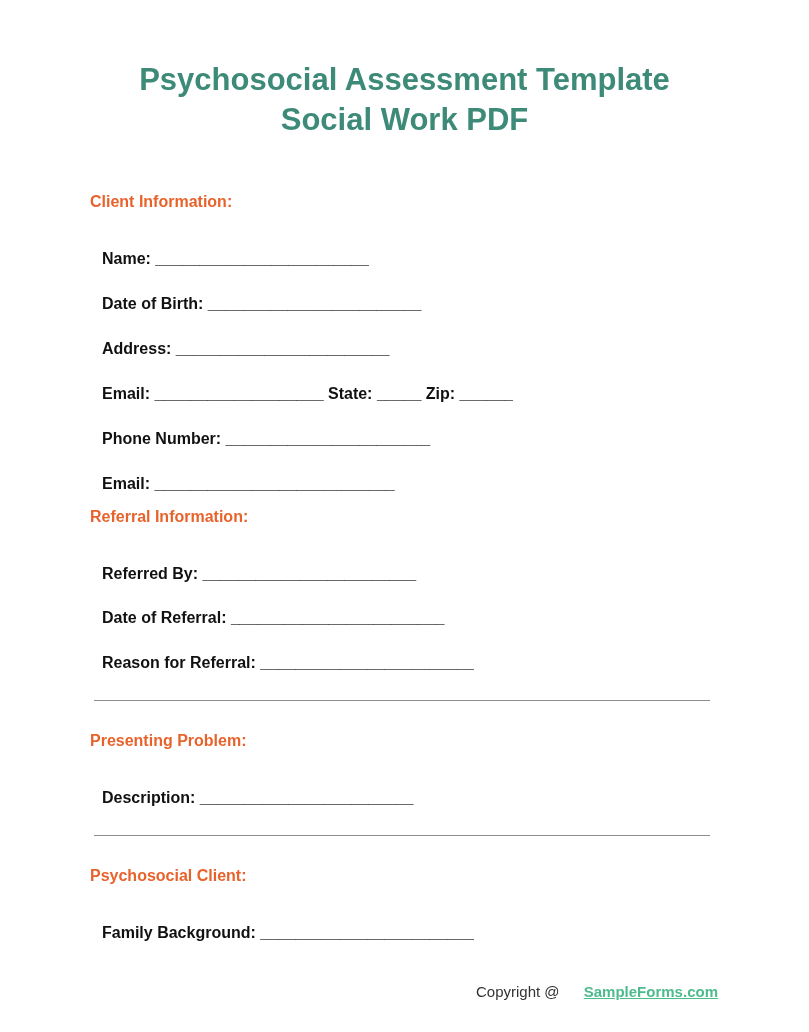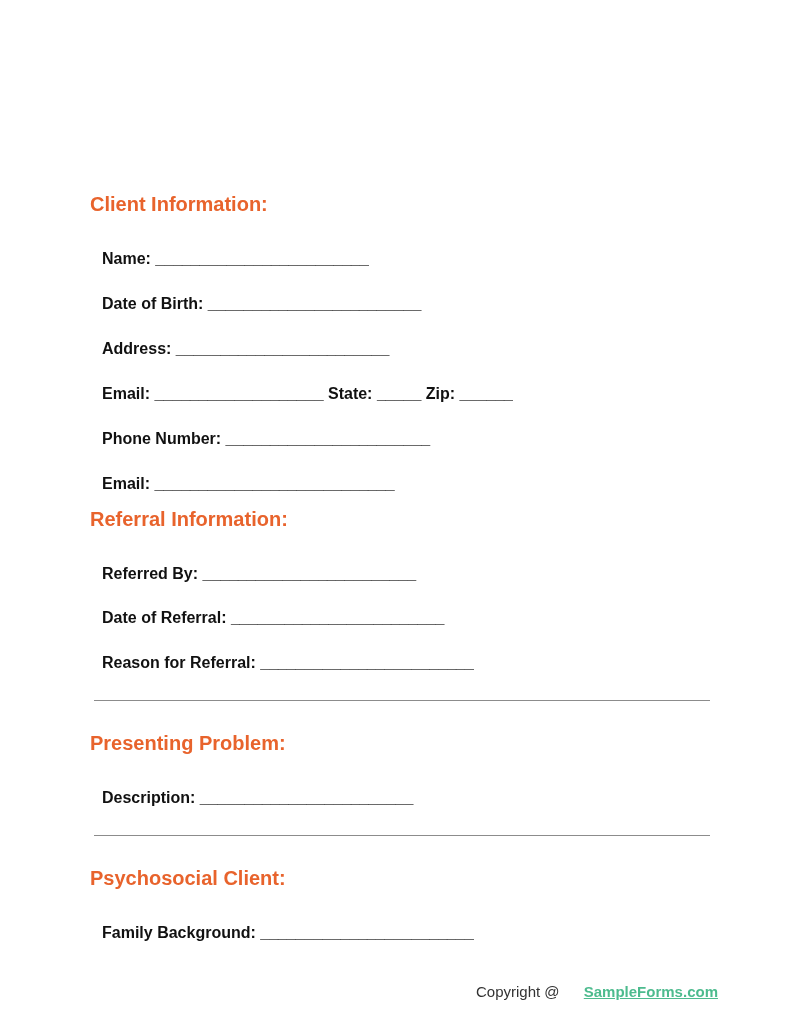--- a/index.html
+++ b/index.html
@@ -1,30 +1,31 @@
 <!DOCTYPE html>
 <html><head>
 <meta charset="utf-8">
 <style>
   html, body { margin:0; padding:0; background:#ffffff; }
   body { width:809px; height:1032px; position:relative; overflow:hidden;
          font-family:"Liberation Sans", sans-serif; color:#000; }
   .title { position:absolute; top:60px; left:0; width:809px; text-align:center;
            color:#3d8a78; font-weight:bold; font-size:31px; line-height:40px; margin:0; }
-  .section { position:absolute; left:90px; color:#e8632c; font-weight:bold; font-size:20px; margin:0;text-align:right; }
+  .section { position:absolute; left:90px; color:#e8632c; font-weight:bold; font-size:16px; margin:0;text-align:right; }
   .field { position:absolute; left:90px; font-weight:bold; font-size:16px; white-space:pre; margin:12px; color:#111; }
   .divider { position:absolute; left:94px; width:616px; height:0; border-top:1px solid #8c8c8c; }
   .footer { position:absolute; top:983px; left:476px; font-size:15px; color:#333; }
   .footer a { color:#4dbb8e; font-weight:bold; text-decoration:underline;margin-left:20px; }
 </style>
 </head>
 <body>
 
 <h1 class="title">
-  <br>
+  <span>Psychosocial Assessment Template</span><br>
+  <span>Social Work PDF</span>
 </h1>
 
 <div class="section" style="top:193px">Client Information:</div>
 <div class="field" style="top:238px">Name: ________________________</div>
 <div class="field" style="top:283px">Date of Birth: ________________________</div>
 <div class="field" style="top:328px">Address: ________________________</div>
 <div class="field" style="top:373px">Email: ___________________ State: _____ Zip: ______</div>
 <div class="field" style="top:418px">Phone Number: _______________________</div>
 <div class="field" style="top:463px">Email: ___________________________</div>
 

